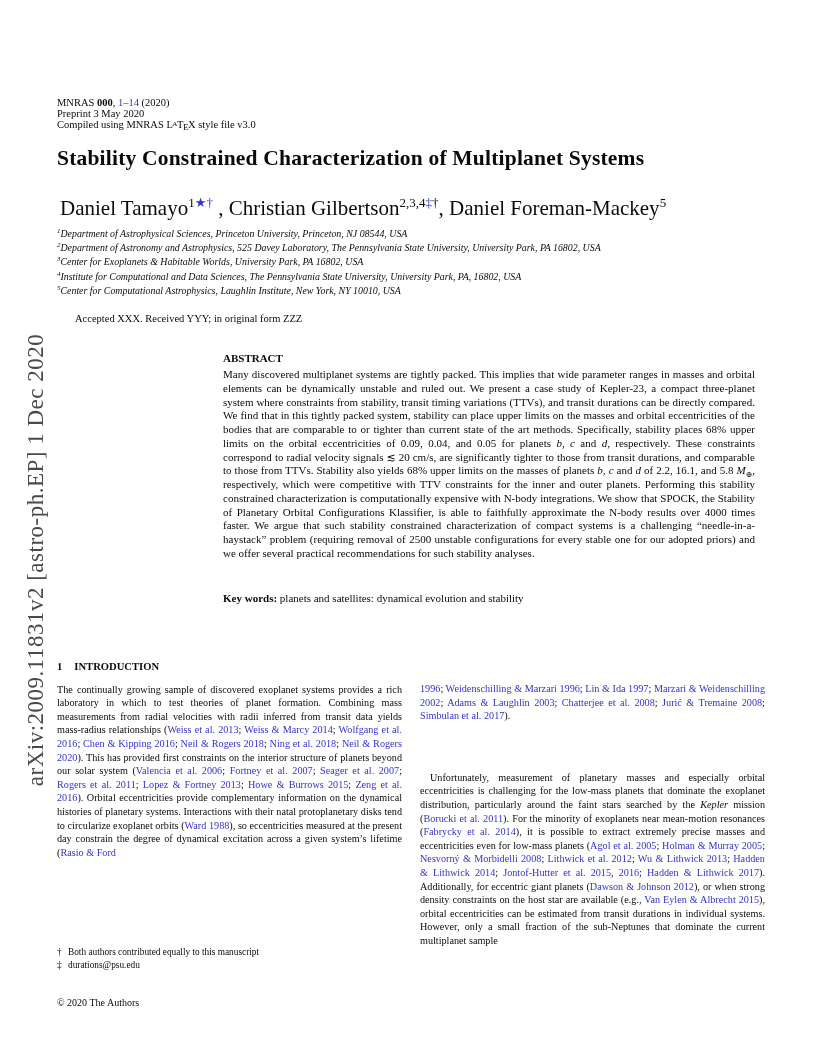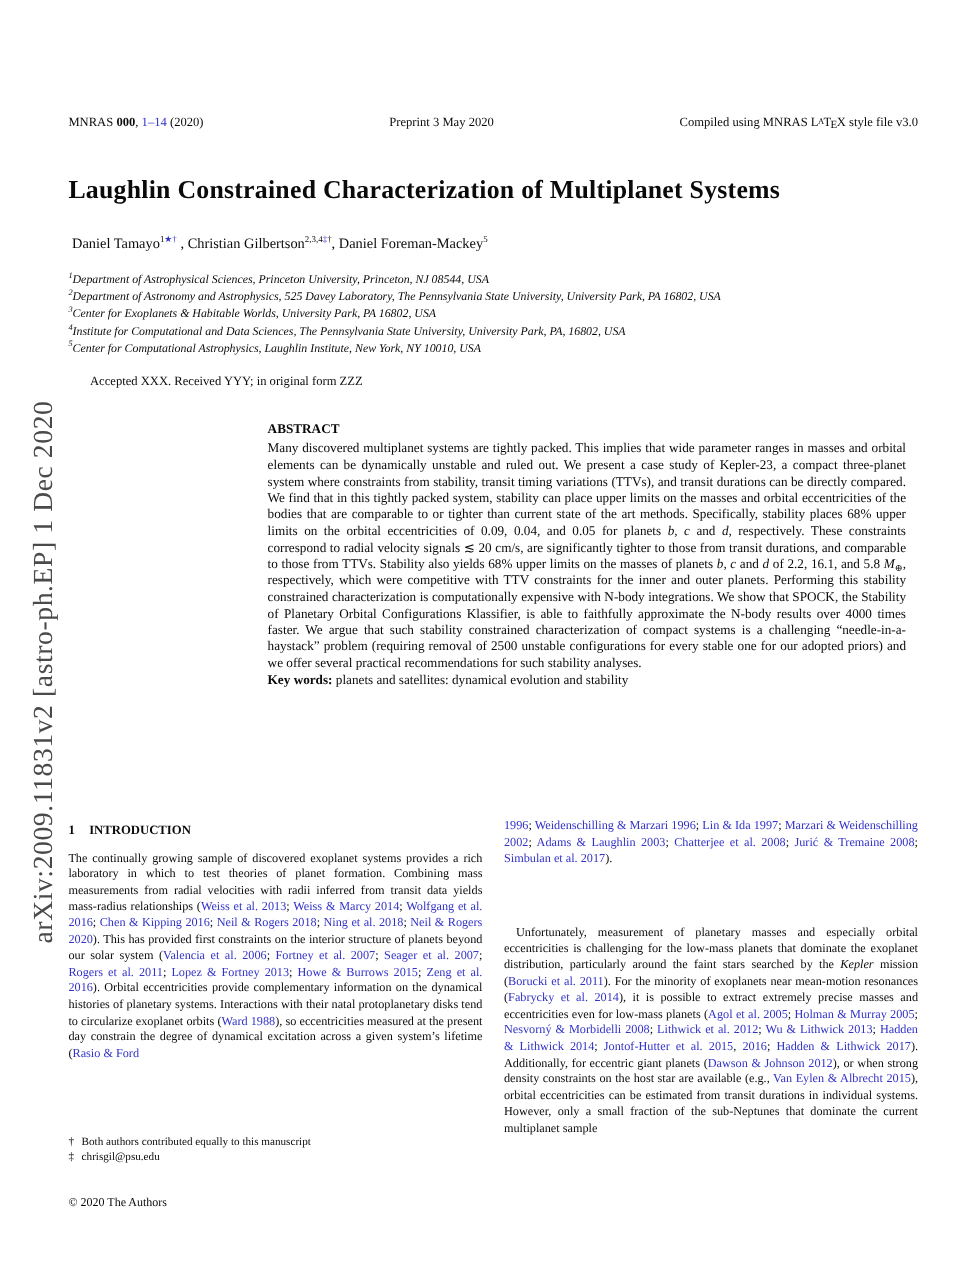--- a/index.html
+++ b/index.html
@@ -11,47 +11,47 @@
   html,body{margin:0;padding:0;}
   body{
     width:816px;height:1056px;position:relative;overflow:hidden;
     background:#ffffff;color:var(--ink);
     font-family:"Liberation Serif","DejaVu Serif",serif;
   }
   .abs{position:absolute;}
 
   
   .hdr{top:97px;left:57px;width:708px;display:flex;justify-content:space-between;
-       font-size:10.5px;white-space:nowrap;}
+       font-size:10.5px;white-space:nowrap;flex-direction:column;}
 
   
   .arxiv{left:36px;top:560px;transform:translate(-50%,-50%) rotate(-90deg);
          transform-origin:center;white-space:nowrap;font-size:23px;color:var(--gray);
          letter-spacing:0.5px;}
 
   
   .title{top:146px;left:57px;width:710px;font-size:21.5px;font-weight:bold;letter-spacing:0.2px;}
-  .authors{top:196px;left:60px;width:705px;font-size:12px;}
+  .authors{top:196px;left:60px;width:705px;font-size:21px;}
 
   
   .affils{top:227px;left:57px;width:710px;font-size:9.9px;font-style:italic;line-height:14.2px;}
   .affils sup{font-size:70%;line-height:0;}
 
   .accepted{top:313px;left:75px;font-size:10.5px;}
 
   
   .abstract{top:352px;left:223px;width:532px;}
   .abstract .ah{font-weight:bold;font-size:11px;margin-bottom:4px;}
   .abstract .ab{font-size:11px;line-height:13.75px;text-align:justify;}
-  .kw{margin-top:0;font-size:11px;}
+  .kw{margin-top:31px;font-size:11px;}
   .kw b{font-weight:bold;}
 
   
   .col{width:345px;font-size:10.2px;line-height:13.6px;text-align:justify;}
-  .col-left{top:686px;left:57px;}
+  .col-left{top:660px;left:57px;}
   .col-right{top:682px;left:420px;}
   .sec-head{font-weight:bold;font-size:10.6px;text-align:left;margin-bottom:9px;}
   .sec-head .num{margin-right:12px;}
   .p2{margin-top:48px;text-indent:10px;}
 
   
   .footnotes{top:946px;left:57px;width:345px;font-size:9.3px;line-height:13.2px;text-align:left;}
   .footnotes .sym{display:inline-block;width:11px;}
   .copyright{top:997px;left:57px;font-size:10px;}
 
@@ -68,21 +68,21 @@
 <body>
 
 <div class="abs hdr">
   <span><span>MNRAS </span><span class="s-b">000</span><span>, </span><span class="s-link">1–14</span><span> (2020)</span></span>
   <span>Preprint 3 May 2020</span>
   <span><span>Compiled using MNRAS L</span><span class="s-latexA">A</span><span>T</span><span class="s-latexE">E</span><span>X style file v3.0</span></span>
 </div>
 
 <div class="abs arxiv">arXiv:2009.11831v2  [astro-ph.EP]  1 Dec 2020</div>
 
-<div class="abs title">Laughlin Constrained Characterization of Multiplanet Systems</div>
+<div class="abs title">Stability Constrained Characterization of Multiplanet Systems</div>
 
 <div class="abs authors"><span>Daniel Tamayo</span><span class="s-sup">1</span><span class="s-sup s-link">★</span><span class="s-sup s-link">†</span><span> , Christian Gilbertson</span><span class="s-sup">2,3,4</span><span class="s-sup s-link">‡</span><span class="s-sup">†</span><span>, Daniel Foreman-Mackey</span><span class="s-sup">5</span></div>
 
 <div class="abs affils">
   <div><sup>1</sup><span>Department of Astrophysical Sciences, Princeton University, Princeton, NJ 08544, USA</span></div>
   <div><sup>2</sup><span>Department of Astronomy and Astrophysics, 525 Davey Laboratory, The Pennsylvania State University, University Park, PA 16802, USA</span></div>
   <div><sup>3</sup><span>Center for Exoplanets &amp; Habitable Worlds, University Park, PA 16802, USA</span></div>
   <div><sup>4</sup><span>Institute for Computational and Data Sciences, The Pennsylvania State University, University Park, PA, 16802, USA</span></div>
   <div><sup>5</sup><span>Center for Computational Astrophysics, Laughlin Institute, New York, NY 10010, USA</span></div>
 </div>
@@ -102,16 +102,16 @@
   <div><span>The continually growing sample of discovered exoplanet systems provides a rich laboratory in which to test theories of planet formation. Combining mass measurements from radial velocities with radii inferred from transit data yields mass-radius relationships (</span><span class="s-link">Weiss et al. 2013</span><span>; </span><span class="s-link">Weiss &amp; Marcy 2014</span><span>; </span><span class="s-link">Wolfgang et al. 2016</span><span>; </span><span class="s-link">Chen &amp; Kipping 2016</span><span>; </span><span class="s-link">Neil &amp; Rogers 2018</span><span>; </span><span class="s-link">Ning et al. 2018</span><span>; </span><span class="s-link">Neil &amp; Rogers 2020</span><span>). This has provided first constraints on the interior structure of planets beyond our solar system (</span><span class="s-link">Valencia et al. 2006</span><span>; </span><span class="s-link">Fortney et al. 2007</span><span>; </span><span class="s-link">Seager et al. 2007</span><span>; </span><span class="s-link">Rogers et al. 2011</span><span>; </span><span class="s-link">Lopez &amp; Fortney 2013</span><span>; </span><span class="s-link">Howe &amp; Burrows 2015</span><span>; </span><span class="s-link">Zeng et al. 2016</span><span>). Orbital eccentricities provide complementary information on the dynamical histories of planetary systems. Interactions with their natal protoplanetary disks tend to circularize exoplanet orbits (</span><span class="s-link">Ward 1988</span><span>), so eccentricities measured at the present day constrain the degree of dynamical excitation across a given system’s lifetime (</span><span class="s-link">Rasio &amp; Ford</span></div>
 </div>
 
 <div class="abs col col-right">
   <div><span class="s-link">1996</span><span>; </span><span class="s-link">Weidenschilling &amp; Marzari 1996</span><span>; </span><span class="s-link">Lin &amp; Ida 1997</span><span>; </span><span class="s-link">Marzari &amp; Weidenschilling 2002</span><span>; </span><span class="s-link">Adams &amp; Laughlin 2003</span><span>; </span><span class="s-link">Chatterjee et al. 2008</span><span>; </span><span class="s-link">Jurić &amp; Tremaine 2008</span><span>; </span><span class="s-link">Simbulan et al. 2017</span><span>).</span></div>
   <div class="p2"><span>Unfortunately, measurement of planetary masses and especially orbital eccentricities is challenging for the low-mass planets that dominate the exoplanet distribution, particularly around the faint stars searched by the </span><span class="s-i">Kepler</span><span> mission (</span><span class="s-link">Borucki et al. 2011</span><span>). For the minority of exoplanets near mean-motion resonances (</span><span class="s-link">Fabrycky et al. 2014</span><span>), it is possible to extract extremely precise masses and eccentricities even for low-mass planets (</span><span class="s-link">Agol et al. 2005</span><span>; </span><span class="s-link">Holman &amp; Murray 2005</span><span>; </span><span class="s-link">Nesvorný &amp; Morbidelli 2008</span><span>; </span><span class="s-link">Lithwick et al. 2012</span><span>; </span><span class="s-link">Wu &amp; Lithwick 2013</span><span>; </span><span class="s-link">Hadden &amp; Lithwick 2014</span><span>; </span><span class="s-link">Jontof-Hutter et al. 2015</span><span>, </span><span class="s-link">2016</span><span>; </span><span class="s-link">Hadden &amp; Lithwick 2017</span><span>). Additionally, for eccentric giant planets (</span><span class="s-link">Dawson &amp; Johnson 2012</span><span>), or when strong density constraints on the host star are available (e.g., </span><span class="s-link">Van Eylen &amp; Albrecht 2015</span><span>), orbital eccentricities can be estimated from transit durations in individual systems. However, only a small fraction of the sub-Neptunes that dominate the current multiplanet sample</span></div>
 </div>
 
 <div class="abs footnotes">
   <div><span class="sym">†</span><span>Both authors contributed equally to this manuscript</span></div>
-  <div><span class="sym">‡</span><span>chrisgil@psu.edu</span></div>
+  <div><span class="sym">‡</span><span>durations@psu.edu</span></div>
 </div>
 
 <div class="abs copyright">© 2020 The Authors</div>
 
 </body></html>

